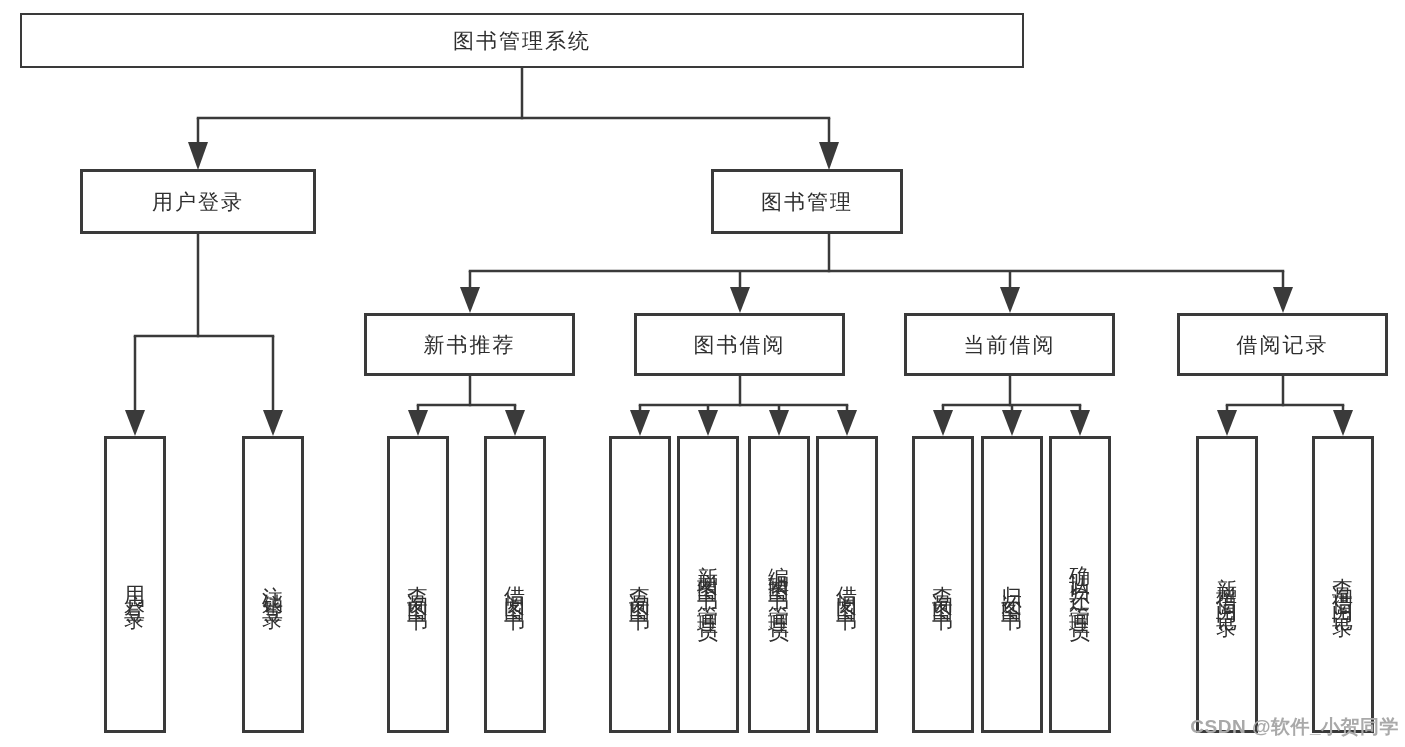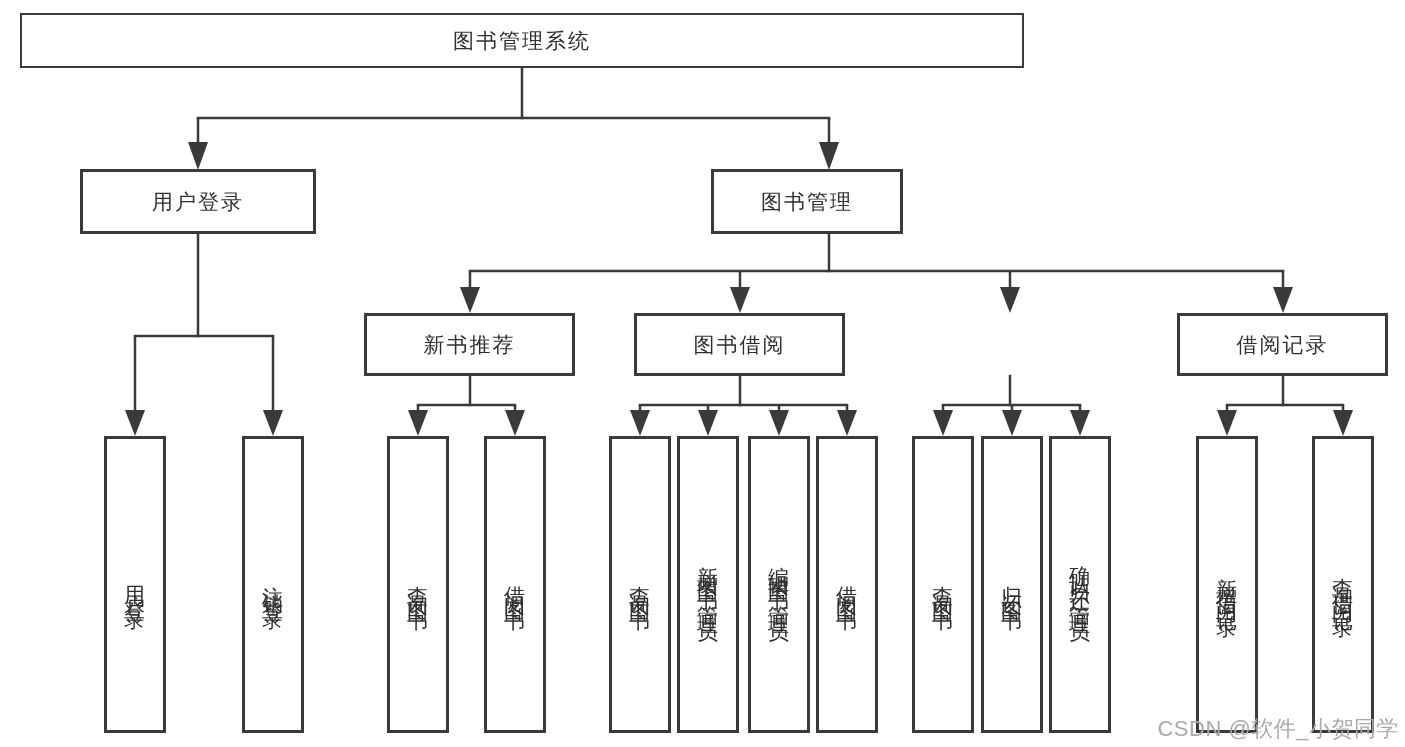--- a/index.html
+++ b/index.html
@@ -35,24 +35,25 @@
   .leaf span {
     writing-mode:vertical-rl;
     text-orientation:mixed;
     font-size:21px;
     line-height:1;
     letter-spacing:8px;
   }
   .watermark {
     position:absolute;
     right:6px; top:714px;
-    font-size:22px;
+    font-size:19px;
     letter-spacing:0.5px;
     color:var(--watermark,#a9a9a9);
     white-space:nowrap;
+    font-weight:bold;
   }
 </style>
 </head>
 <body>
 
 <div class="canvas">
 
   <svg class="wires" viewBox="0 0 1405 747" xmlns="http://www.w3.org/2000/svg" stroke="currentColor" stroke-width="2.5" stroke-linecap="square" fill="currentColor">
 
     <line x1="522" y1="68" x2="522" y2="118"></line>
@@ -125,20 +126,23 @@
   <div class="node hbox" style="left:711px;top:169px;width:192px;height:65px">
     <span>图书管理</span>
   </div>
 
   <div class="node hbox" style="left:634px;top:313px;width:211px;height:63px">
     <span>图书借阅</span>
   </div>
   <div class="node hbox" style="left:364px;top:313px;width:211px;height:63px">
     <span>新书推荐</span>
   </div>
+  <div class="node hbox" style="left:904px;top:313px;width:211px;height:63px">
+    <span>当前借阅</span>
+  </div>
   <div class="node hbox" style="left:1177px;top:313px;width:211px;height:63px">
     <span>借阅记录</span>
   </div>
 
   <div class="node leaf" style="left:104px;top:436px;width:62px;height:297px">
     <span>用户登录</span>
   </div>
   <div class="node leaf" style="left:242px;top:436px;width:62px;height:297px">
     <span>注销登录</span>
   </div>

